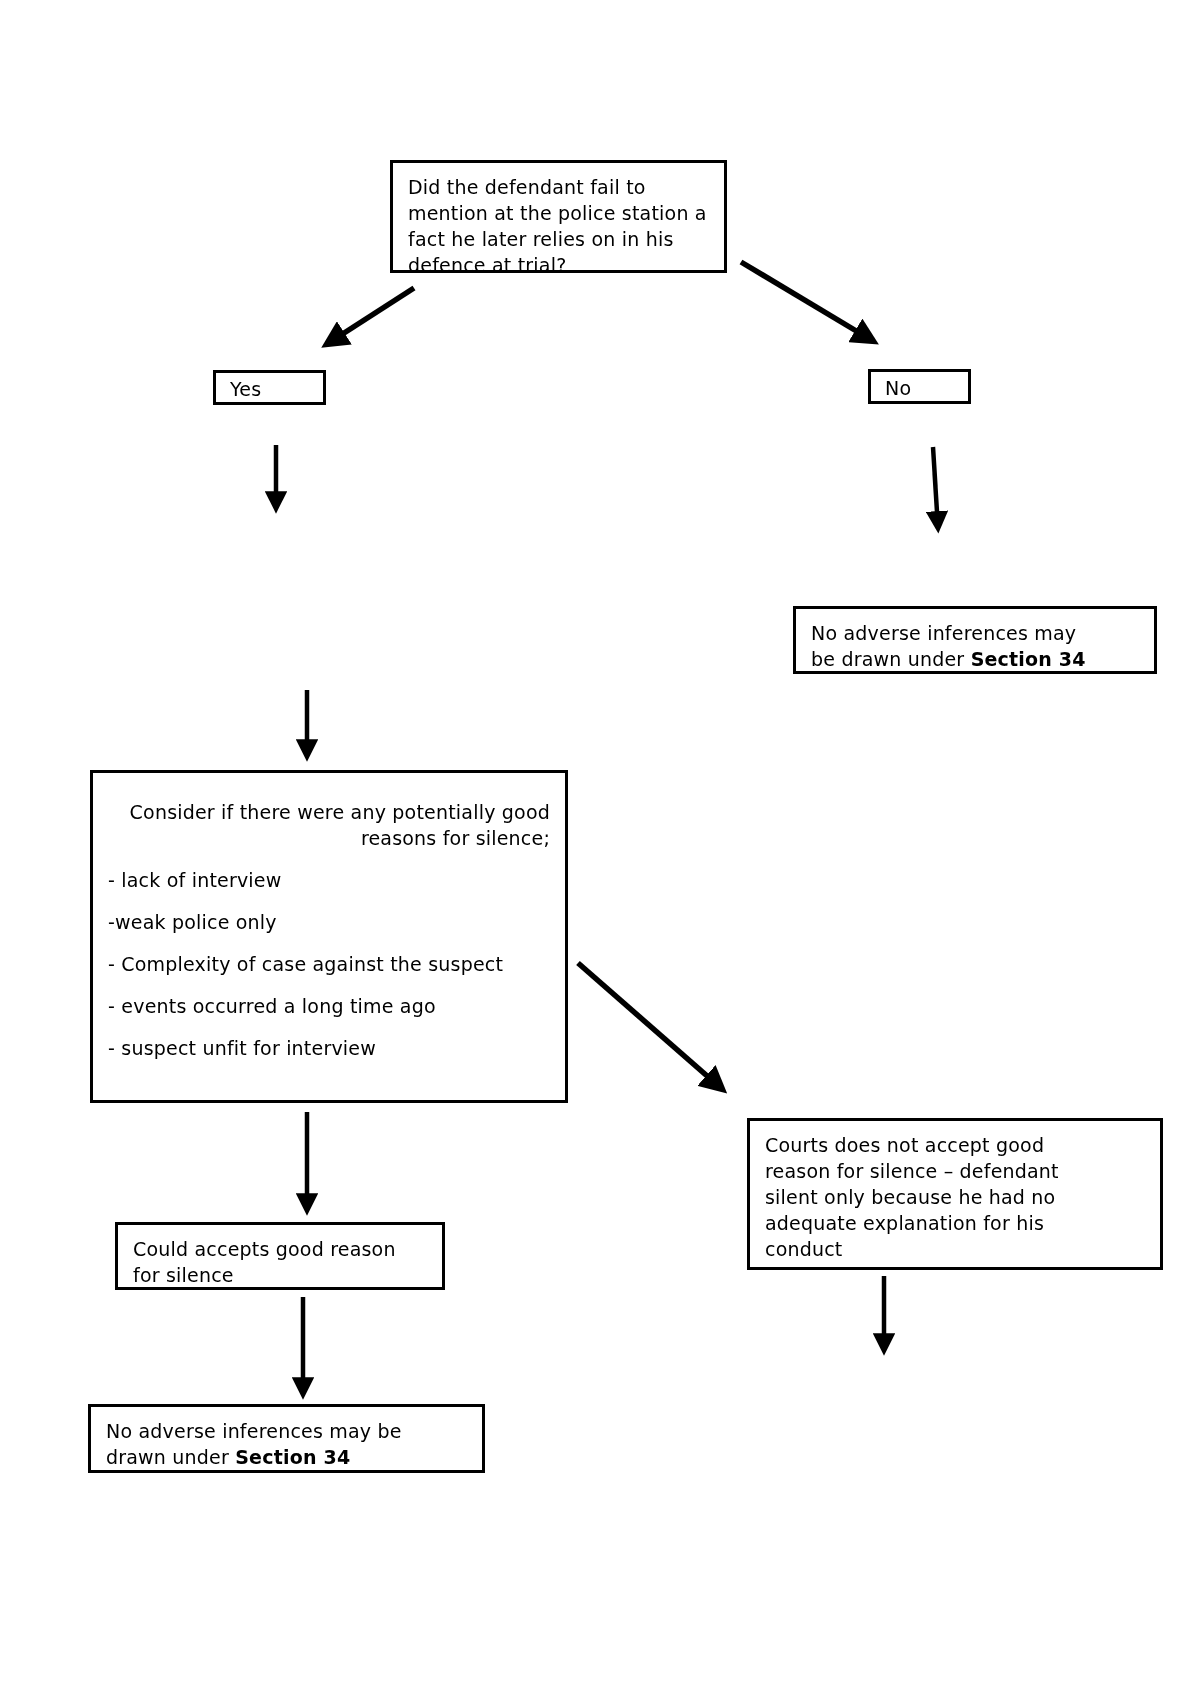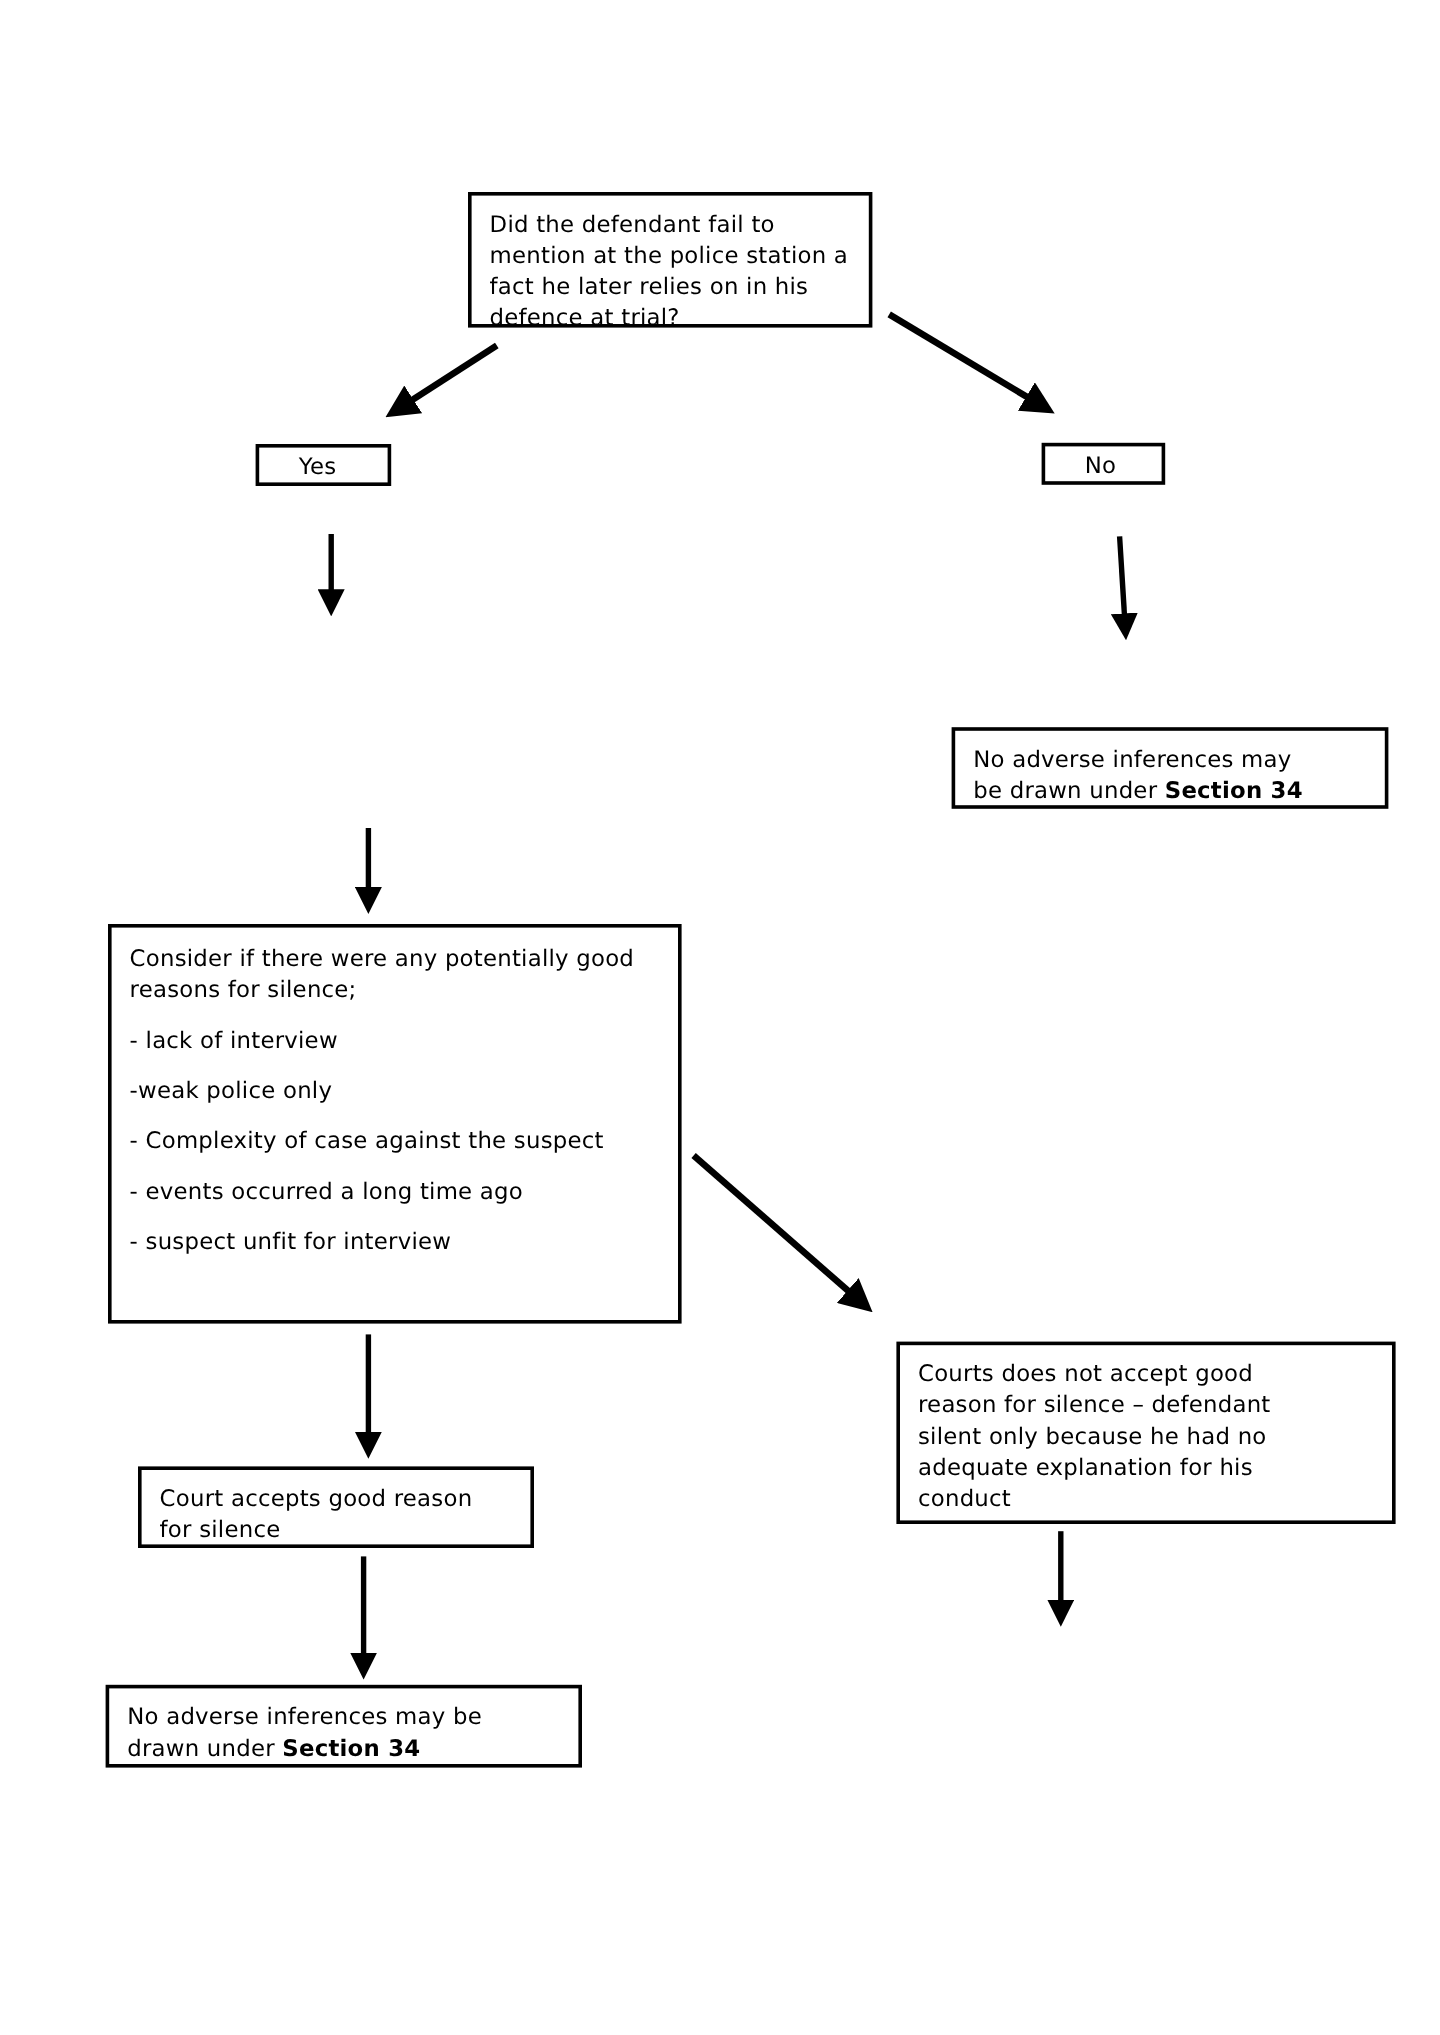--- a/index.html
+++ b/index.html
@@ -22,36 +22,36 @@
     border:3px solid #000;
     background:#fff;
     box-sizing:border-box;
     font-size:19px;
     line-height:26px;
     letter-spacing:0.2px;
     z-index:2;
     overflow:hidden;
   }
   .txt{padding:11px 15px 0 15px;}
-  .small-label{padding:3px 14px 0 14px;margin-left:19px;}
+  .small-label{padding:3px 14px 0 14px;}
 
   
   .n-question-top   {left:390px; top:160px;  width:337px; height:113px;}
   .n-yes            {left:213px; top:370px;  width:113px; height:35px;}
   .n-no             {left:868px; top:369px;  width:103px; height:35px;}
   .n-question-could {left:67px;  top:583px;  width:535px; height:100px;}
   .n-no-adverse-right{left:793px;top:606px;  width:364px; height:68px;}
   .n-consider       {left:90px;  top:770px;  width:478px; height:333px;}
   .n-court-rejects  {left:747px; top:1118px; width:416px; height:152px;}
   .n-court-accepts  {left:115px; top:1222px; width:330px; height:68px;}
   .n-no-adverse-left{left:88px;  top:1404px; width:397px; height:69px;}
   .n-adverse        {left:678px; top:1363px; width:494px; height:152px;}
 
   .consider-item{padding:0 15px; margin-top:16px;}
-  .consider-intro{padding:13px 15px 0 15px; max-width:450px;}
+  .consider-intro{padding:26px 15px 0 15px; max-width:450px;text-align:right;}
   b{letter-spacing:0.2px;}
 </style>
 </head>
 <body>
 
 <div class="canvas">
 
   <svg class="arrows" viewBox="0 0 1200 1696" xmlns="http://www.w3.org/2000/svg">
     <defs>
       <marker id="ah" viewBox="0 0 10 10" refX="7.5" refY="5" markerWidth="5" markerHeight="5" orient="auto">
@@ -95,21 +95,21 @@
     <div class="consider-item">- Complexity of case against the suspect</div>
     <div class="consider-item">- events occurred a long time ago</div>
     <div class="consider-item">- suspect unfit for interview</div>
   </div>
 
   <div class="box n-court-rejects">
     <div class="txt" style="max-width:330px">Courts does not accept good reason for silence – defendant silent only because he had no adequate explanation for his conduct</div>
   </div>
 
   <div class="box n-court-accepts">
-    <div class="txt" style="max-width:280px">Court accepts good reason for silence</div>
+    <div class="txt" style="max-width:280px">Could accepts good reason for silence</div>
   </div>
 
   <div class="box n-no-adverse-left">
     <div class="txt" style="max-width:330px">
       <span>No adverse inferences may be drawn under </span><b>Section 34</b>
     </div>
   </div>
 
 
 </div>

